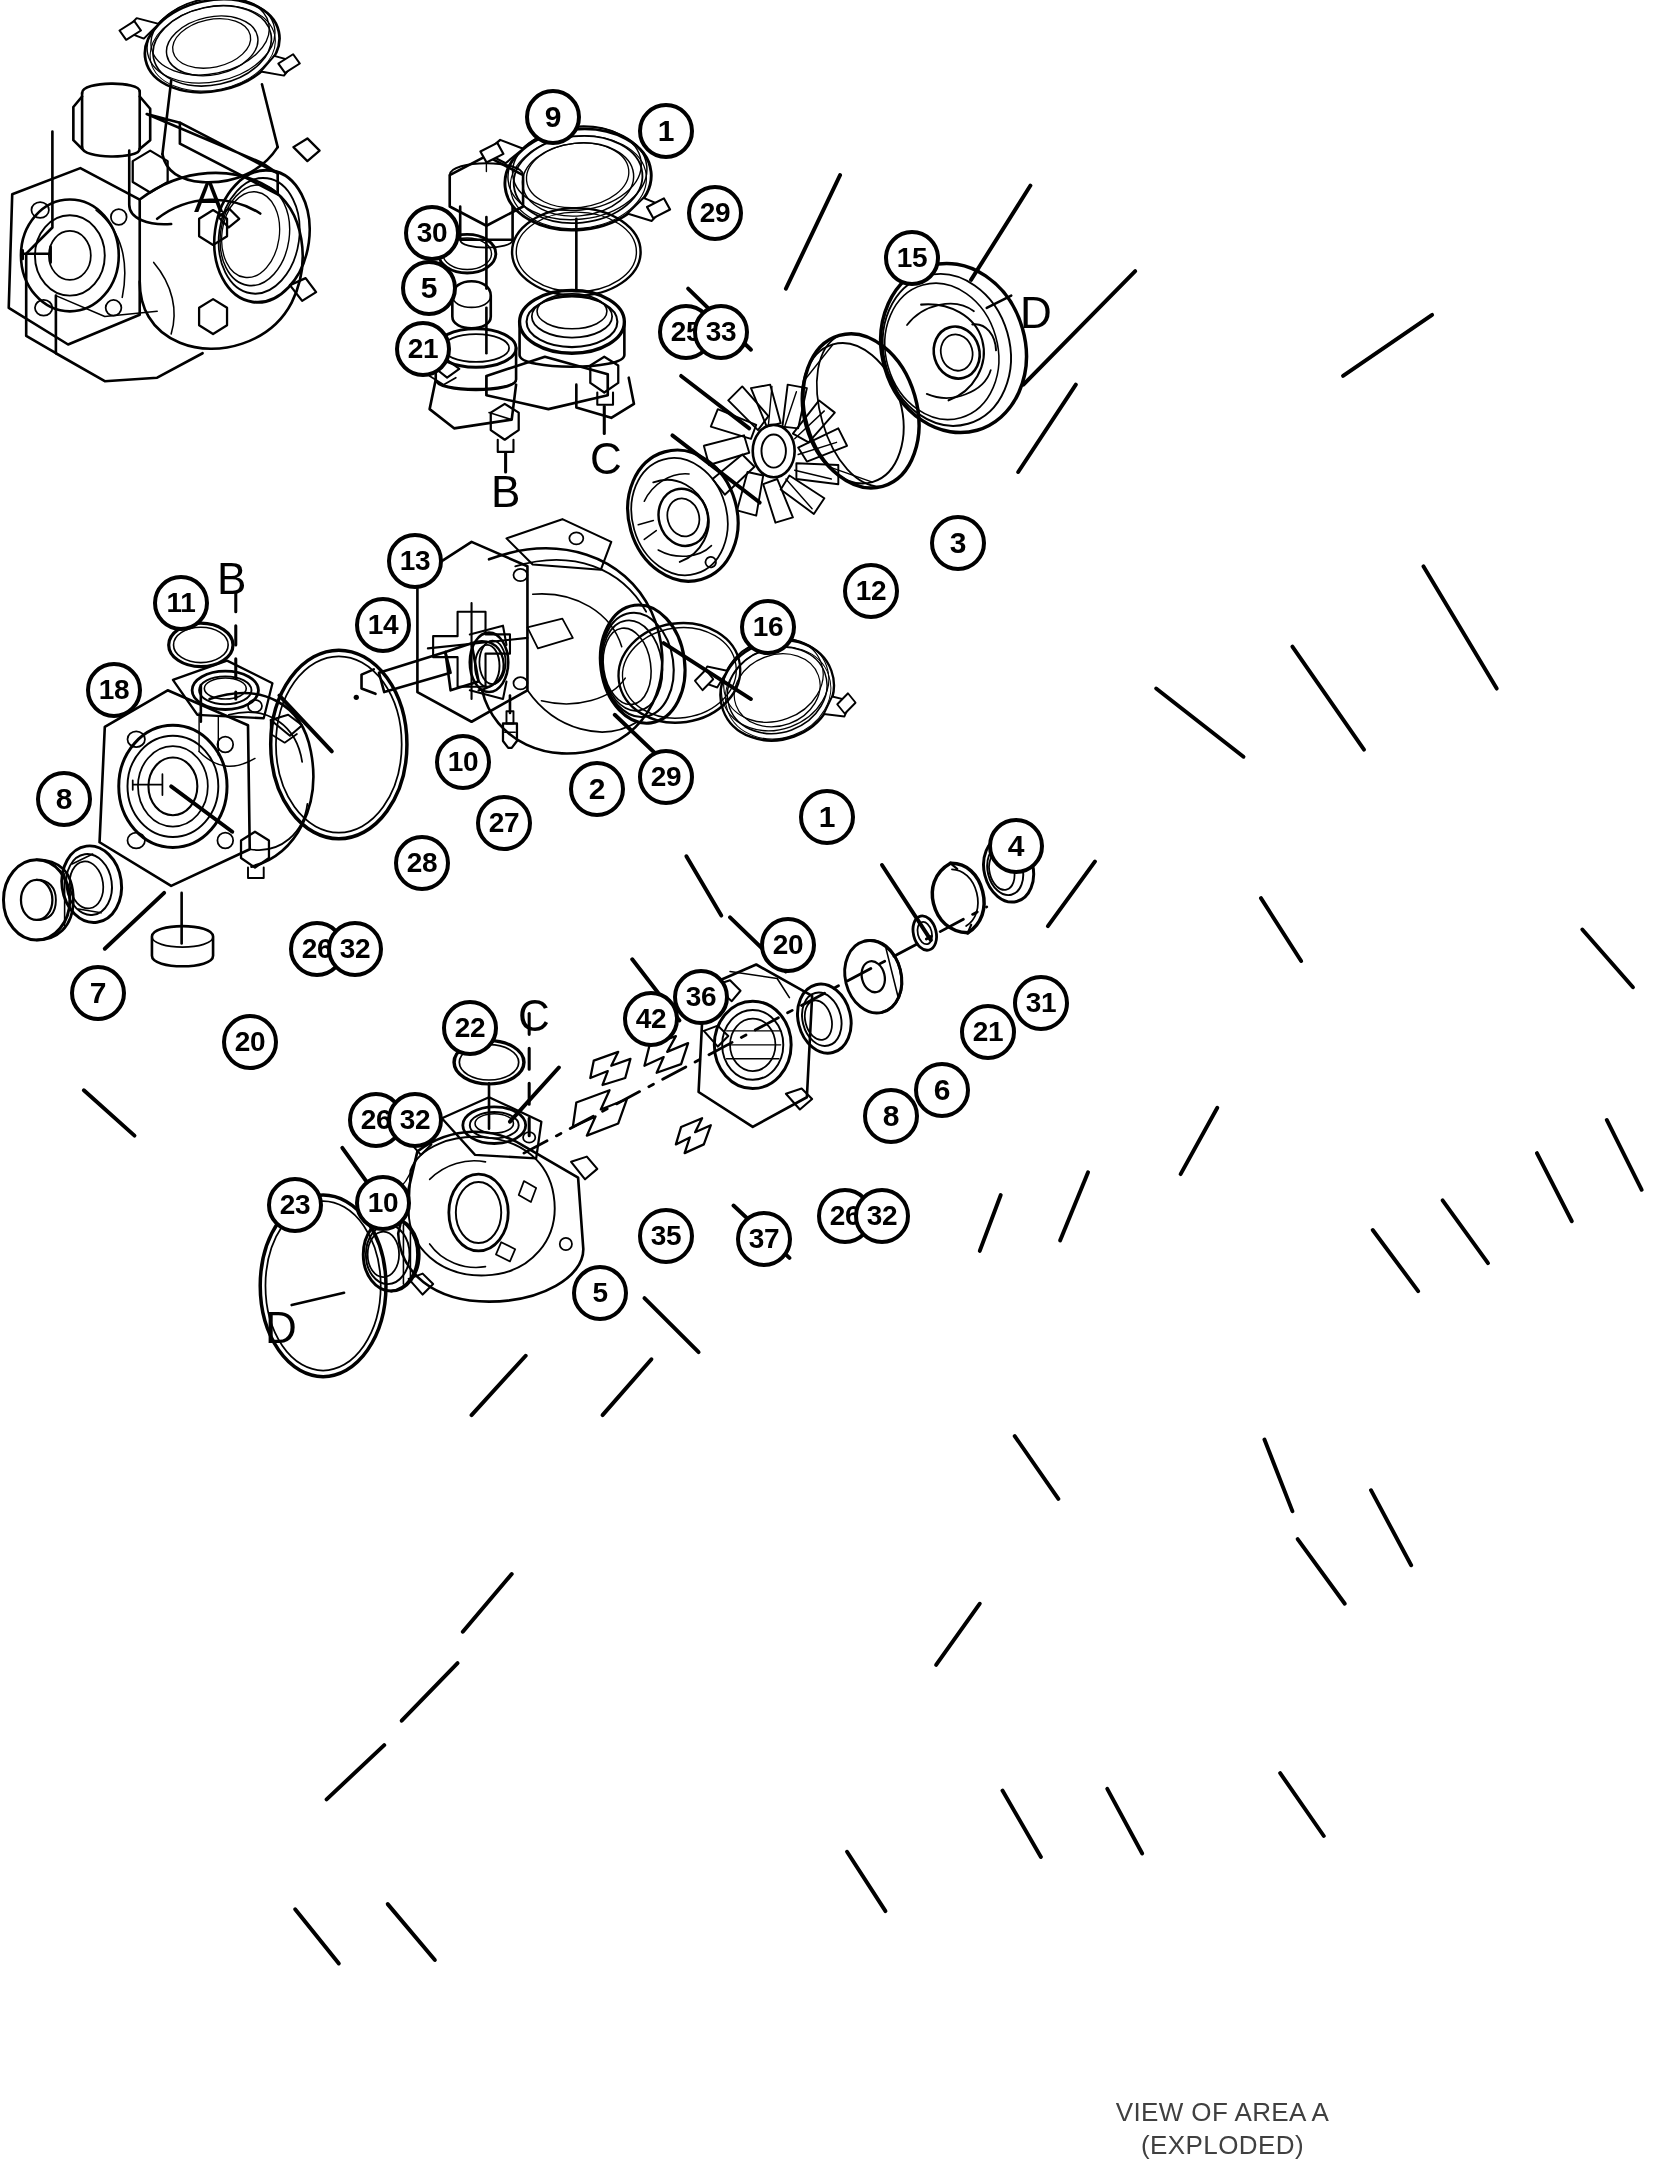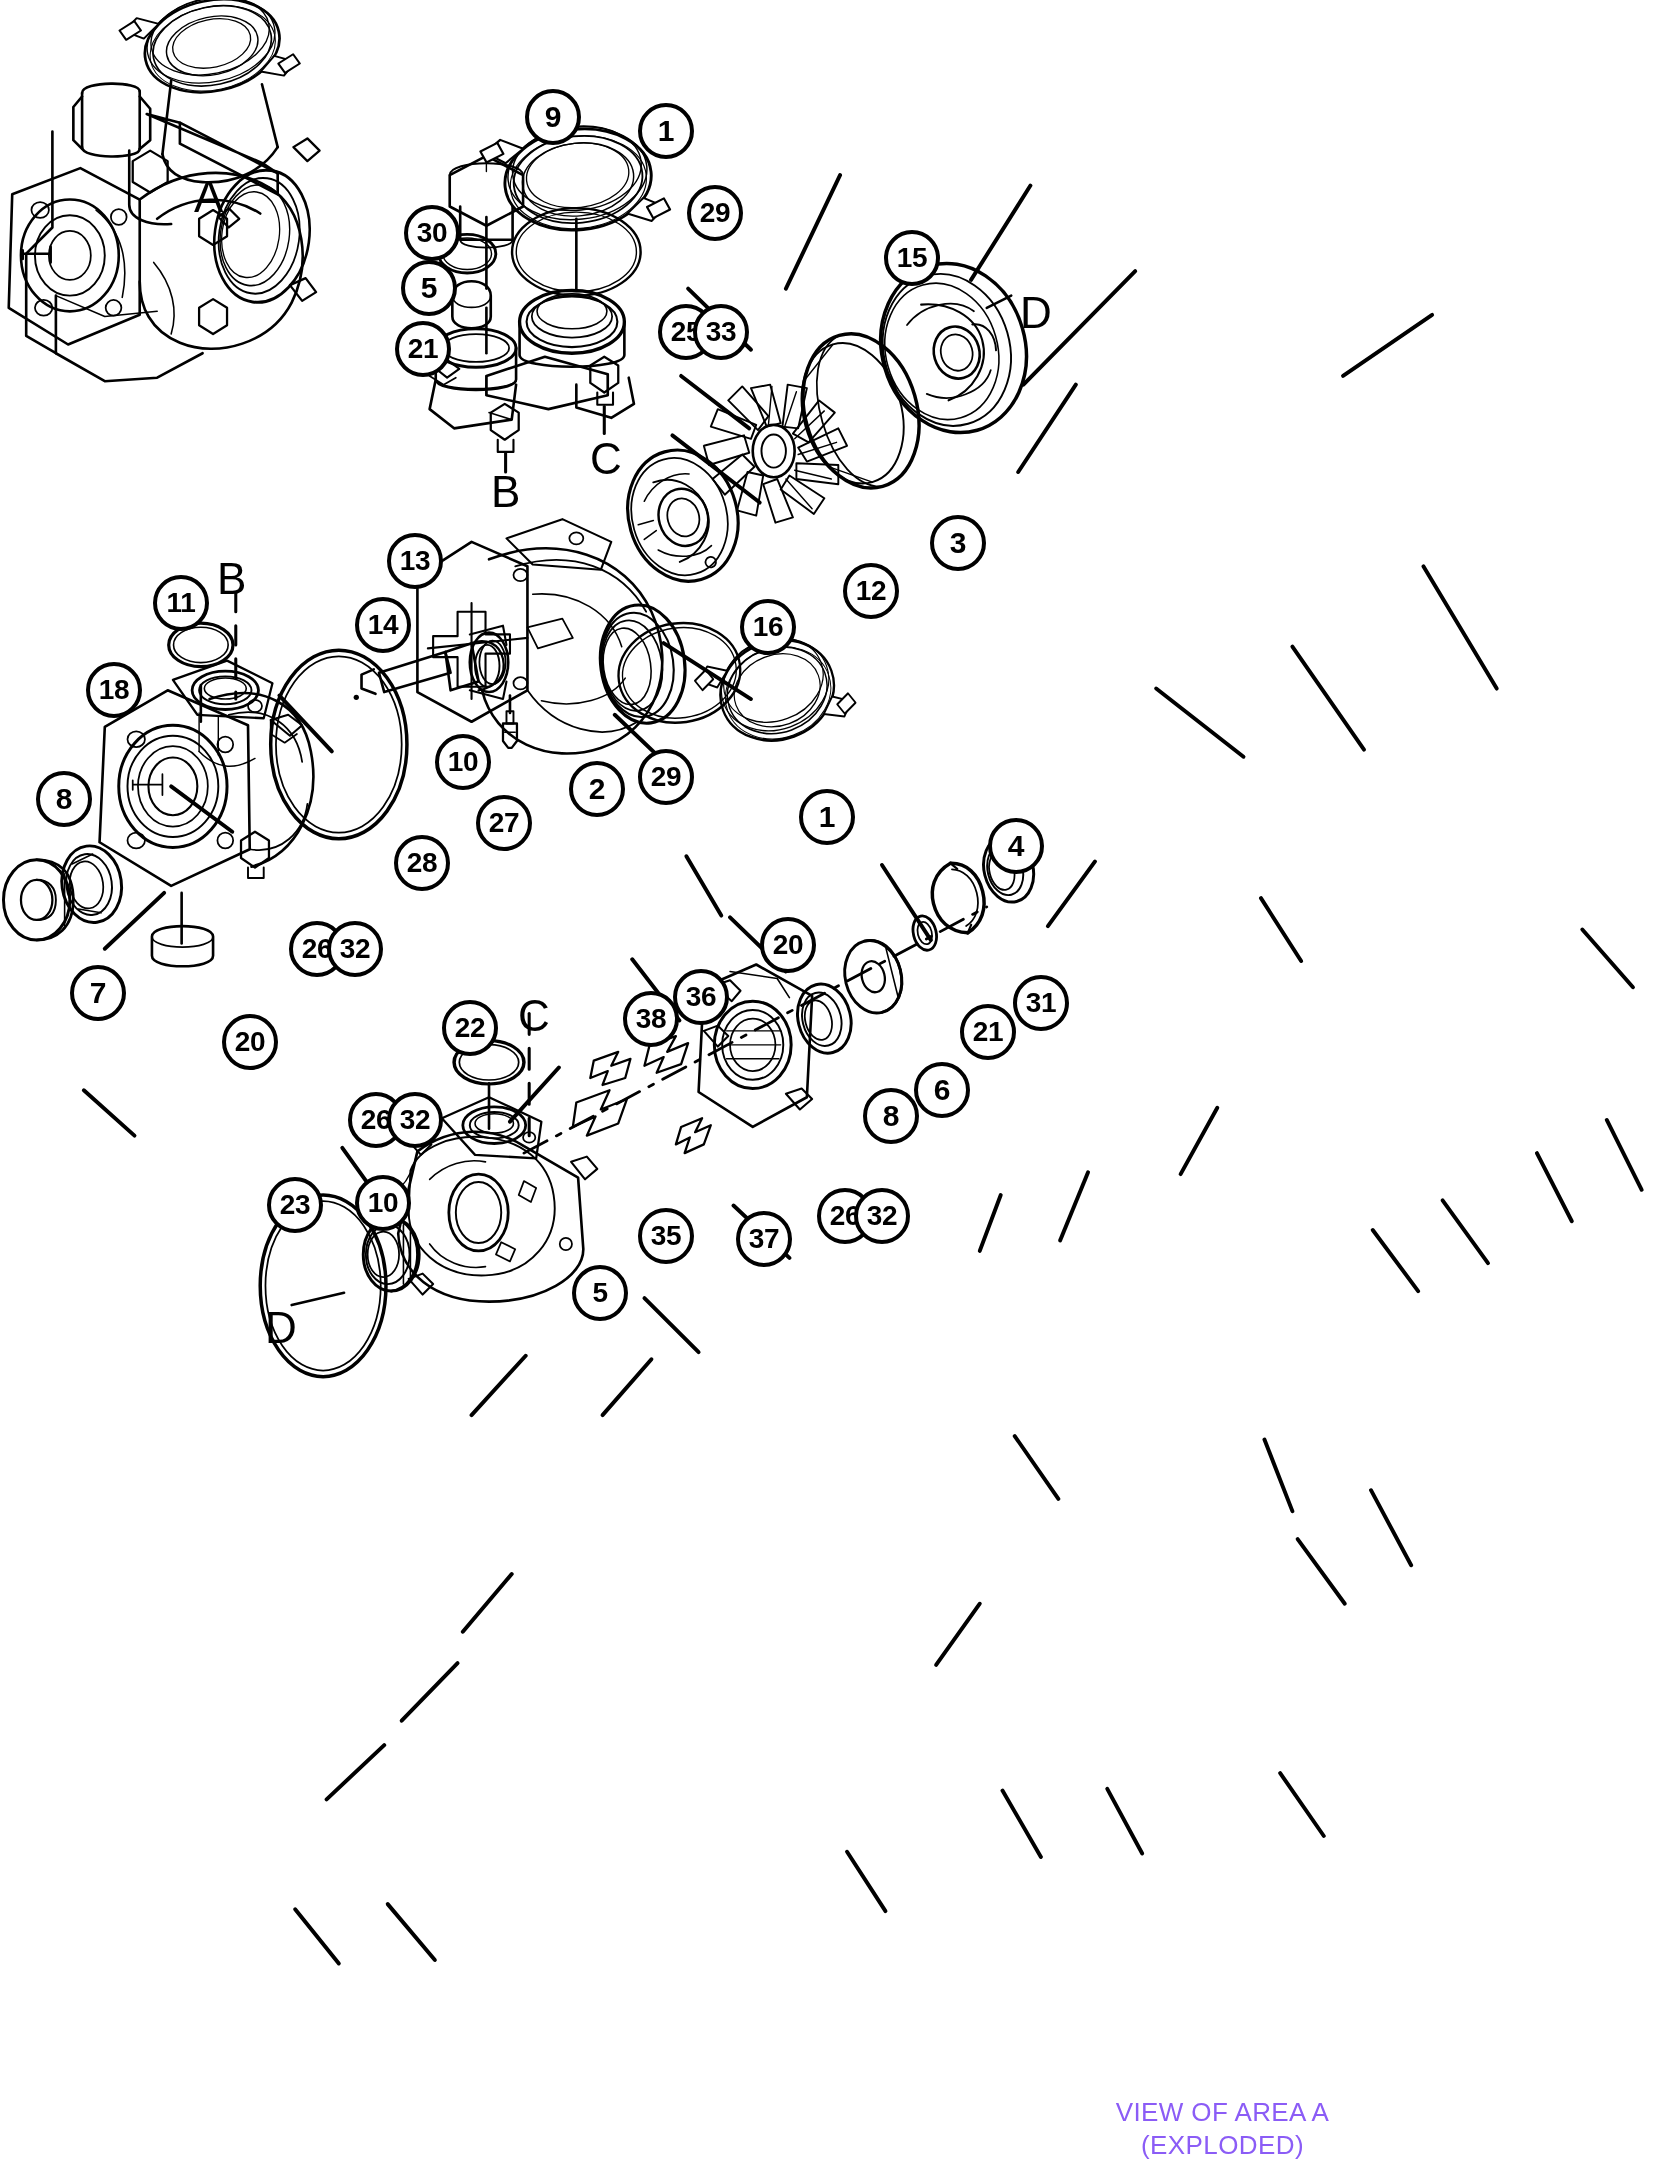--- a/index.html
+++ b/index.html
@@ -38,21 +38,21 @@
     color:#000;
     line-height:1;
     z-index:25;
   }
   
   .caption{
     position:absolute;
     text-align:center;
     font-family:"Liberation Sans",sans-serif;
     font-size:26px;
-    color:#8b5cf6;
+    color:#404040;
     line-height:1.28;
     letter-spacing:0.4px;
     z-index:25;
     white-space:pre-line;
   }
   
   svg.vec{position:absolute;left:0;top:0;width:1674px;height:2184px;z-index:10;}
   svg.lead{position:absolute;left:0;top:0;width:1674px;height:2184px;z-index:20;pointer-events:none;}
 </style>
 </head>
@@ -580,21 +580,21 @@
       <div class="callout two" style="left: 394px; top: 835px;">28</div>
       <div class="callout" style="left: 988px; top: 818px;">4</div>
       <div class="callout two" style="left: 289px; top: 921px;">26</div>
       <div class="callout two" style="left: 327px; top: 921px;">32</div>
       <div class="callout" style="left: 70px; top: 965px;">7</div>
       <div class="callout two" style="left: 1013px; top: 975px;">31</div>
       <div class="callout two" style="left: 960px; top: 1004px;">21</div>
       <div class="callout two" style="left: 222px; top: 1014px;">20</div>
       <div class="callout two" style="left: 760px; top: 917px;">20</div>
       <div class="callout two" style="left: 673px; top: 969px;">36</div>
-      <div class="callout two" style="left: 623px; top: 991px;">38</div>
+      <div class="callout two" style="left: 623px; top: 991px;">42</div>
       <div class="callout" style="left: 914px; top: 1062px;">6</div>
       <div class="callout two" style="left: 442px; top: 1000px;">22</div>
       <div class="callout" style="left: 863px; top: 1088px;">8</div>
       <div class="callout two" style="left: 348px; top: 1092px;">26</div>
       <div class="callout two" style="left: 387px; top: 1092px;">32</div>
       <div class="callout two" style="left: 267px; top: 1177px;">23</div>
       <div class="callout two" style="left: 355px; top: 1175px;">10</div>
       <div class="callout two" style="left: 638px; top: 1208px;">35</div>
       <div class="callout two" style="left: 736px; top: 1211px;">37</div>
       <div class="callout two" style="left: 817px; top: 1188px;">26</div>

